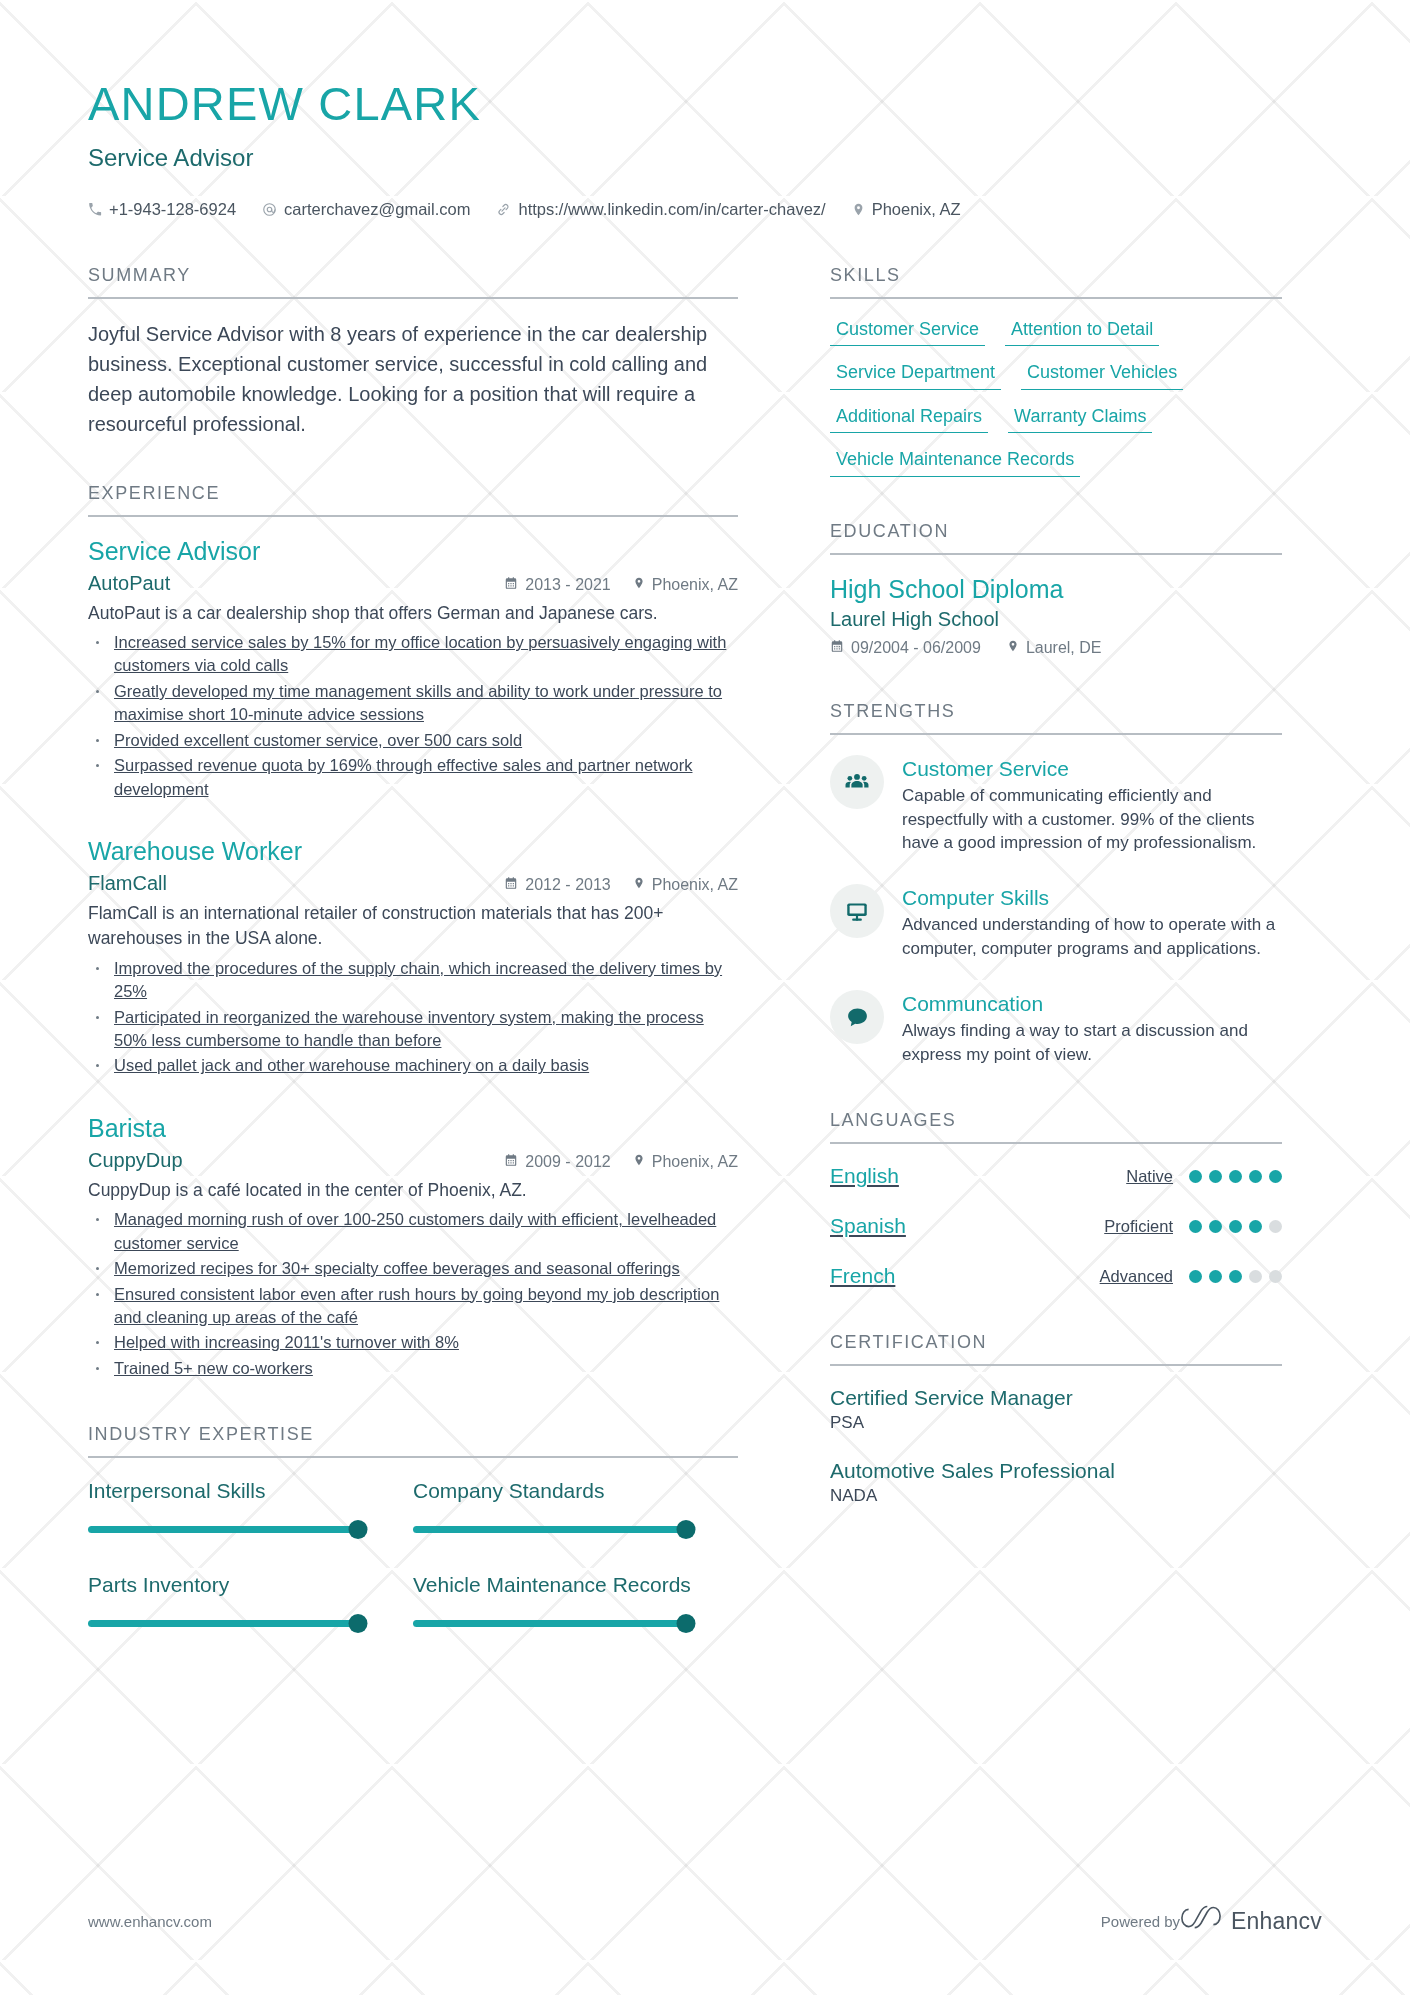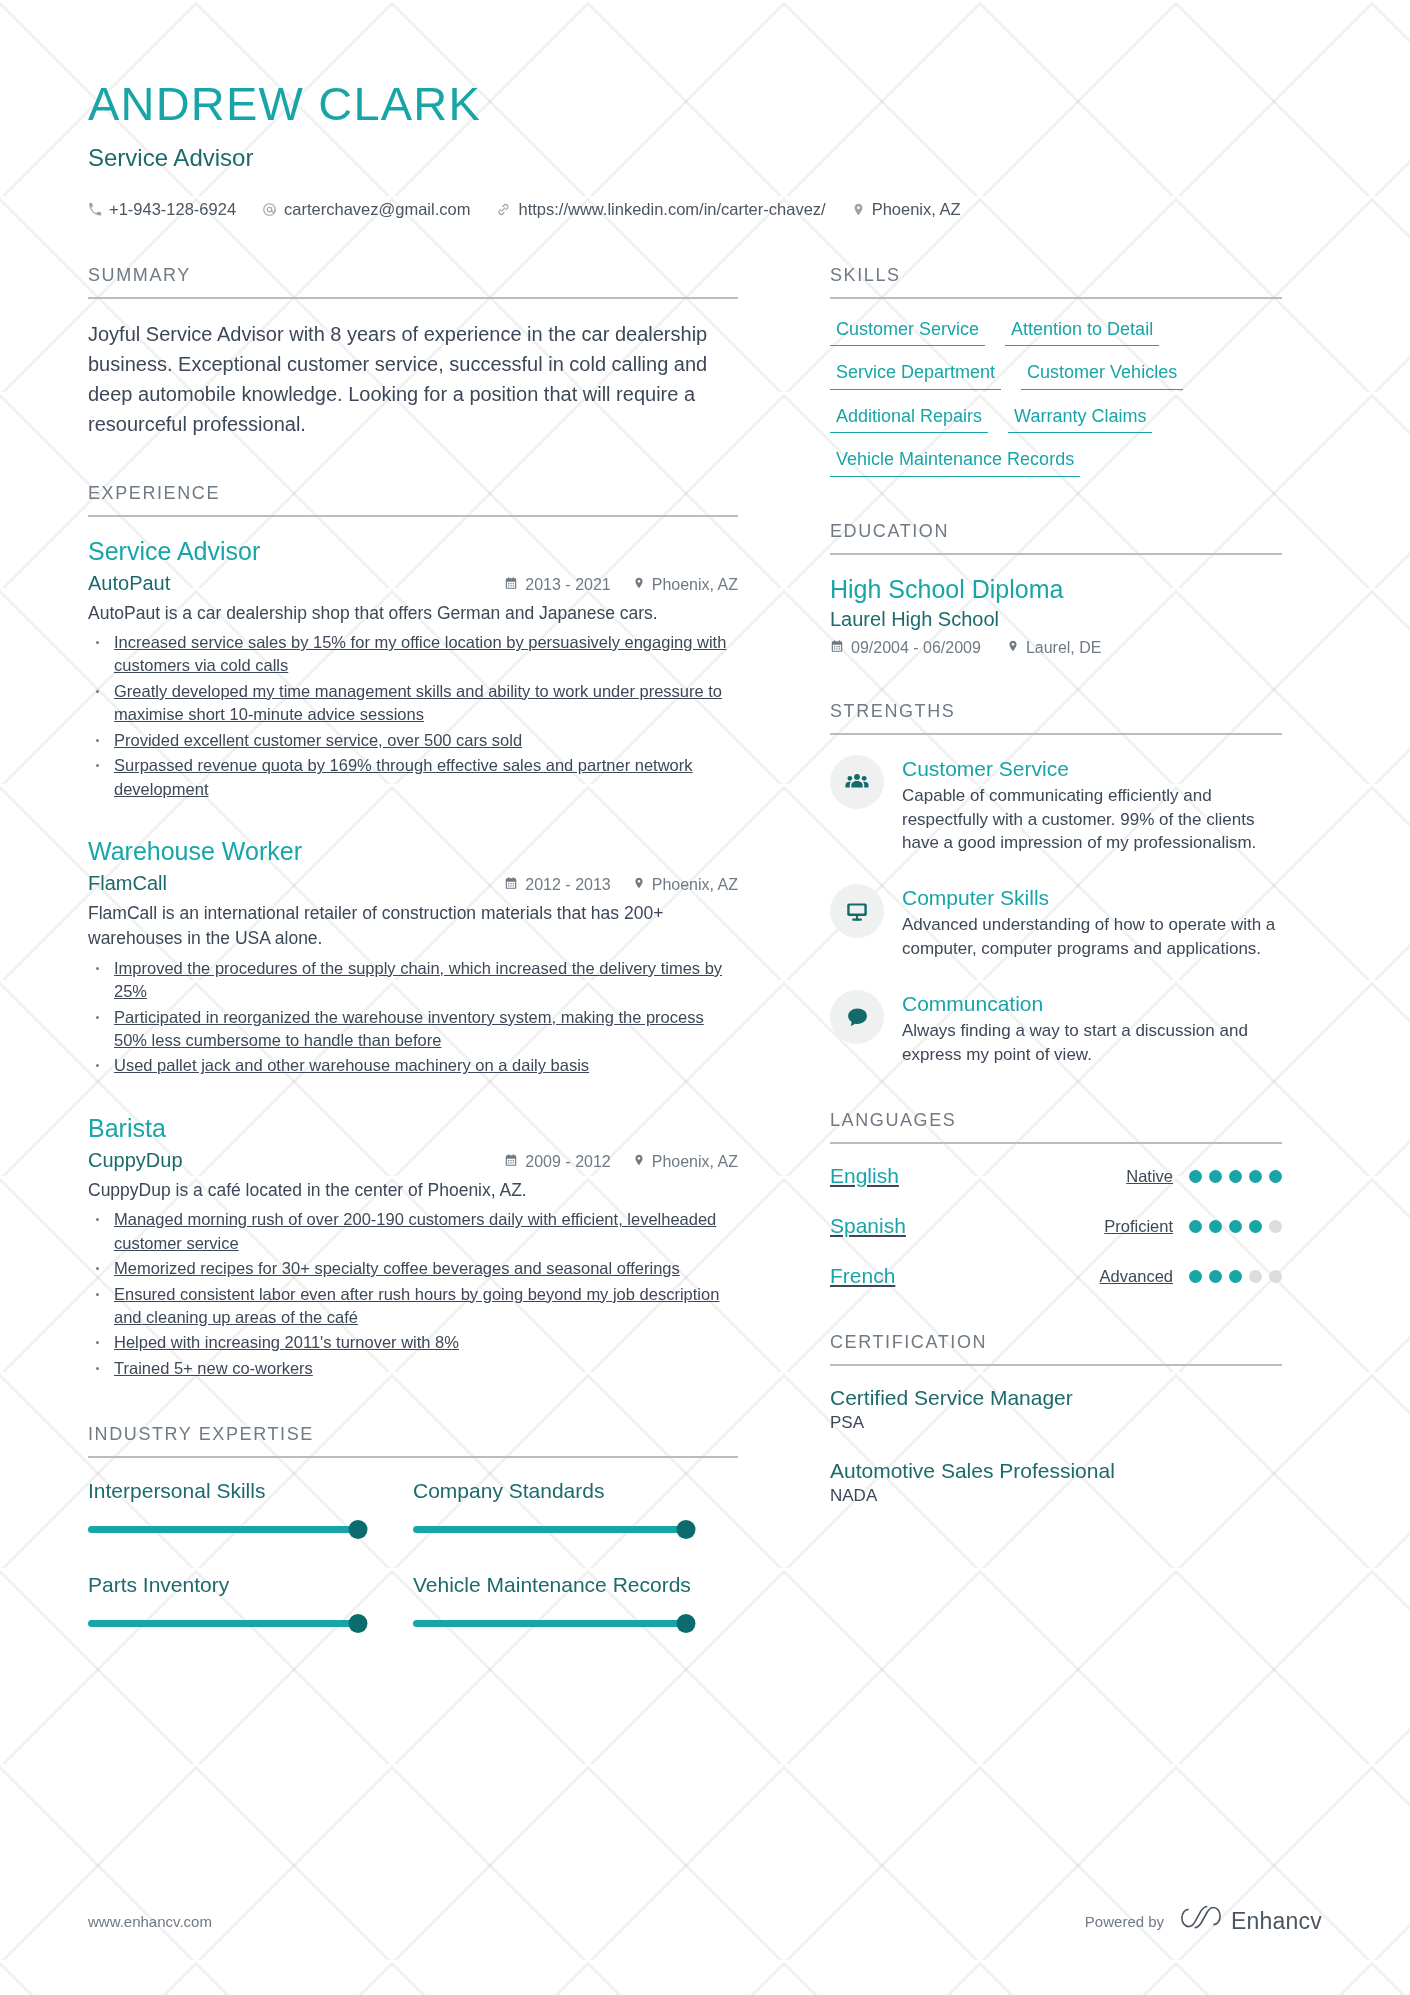--- a/index.html
+++ b/index.html
@@ -163,21 +163,21 @@
   .cert-issuer { font-size: 17px; color: #3c4858; margin-top: 3px; }
 
   
   .footer {
     position: absolute;
     left: 88px; right: 88px; bottom: 58px;
     display: flex; align-items: center;
     z-index: 3;
   }
   .footer-url { font-size: 15px; color: #6f7a84; }
-  .footer-right { margin-left: auto; display: flex; align-items: center; gap: 16px; }
+  .footer-right { margin-left: auto; display: flex; align-items: center; }
   .powered { font-size: 15px; color: #6f7a84; }
   .brand { display: flex; align-items: center; gap: 9px; color: #4a5560; font-size: 23px; letter-spacing: .2px; }
 </style>
 </head>
 <body>
 
 <div class="watermark"></div>
 
 <div class="page">
 
@@ -311,21 +311,21 @@
               <span class="mi">
                 <span><svg width="12" height="14" viewBox="0 0 24 24" fill="currentColor">
                       <path d="M12 1.5c-4 0-7.2 3.2-7.2 7.2 0 5.4 7.2 13.8 7.2 13.8s7.2-8.4 7.2-13.8c0-4-3.2-7.2-7.2-7.2zm0 9.9a2.7 2.7 0 1 1 0-5.4 2.7 2.7 0 0 1 0 5.4z"></path>
                     </svg></span>
                 <span>Phoenix, AZ</span>
               </span>
             </div>
           </div>
           <div class="job-desc">CuppyDup is a café located in the center of Phoenix, AZ.</div>
           <ul class="bullets">
-            <li>Managed morning rush of over 200-190 customers daily with efficient, levelheaded customer service</li>
+            <li>Managed morning rush of over 100-250 customers daily with efficient, levelheaded customer service</li>
             <li>Memorized recipes for 30+ specialty coffee beverages and seasonal offerings</li>
             <li>Ensured consistent labor even after rush hours by going beyond my job description and cleaning up areas of the café</li>
             <li>Helped with increasing 2011's turnover with 8%</li>
             <li>Trained 5+ new co-workers</li>
           </ul>
         </div>
 
       </div>
 
       <div class="sec">

